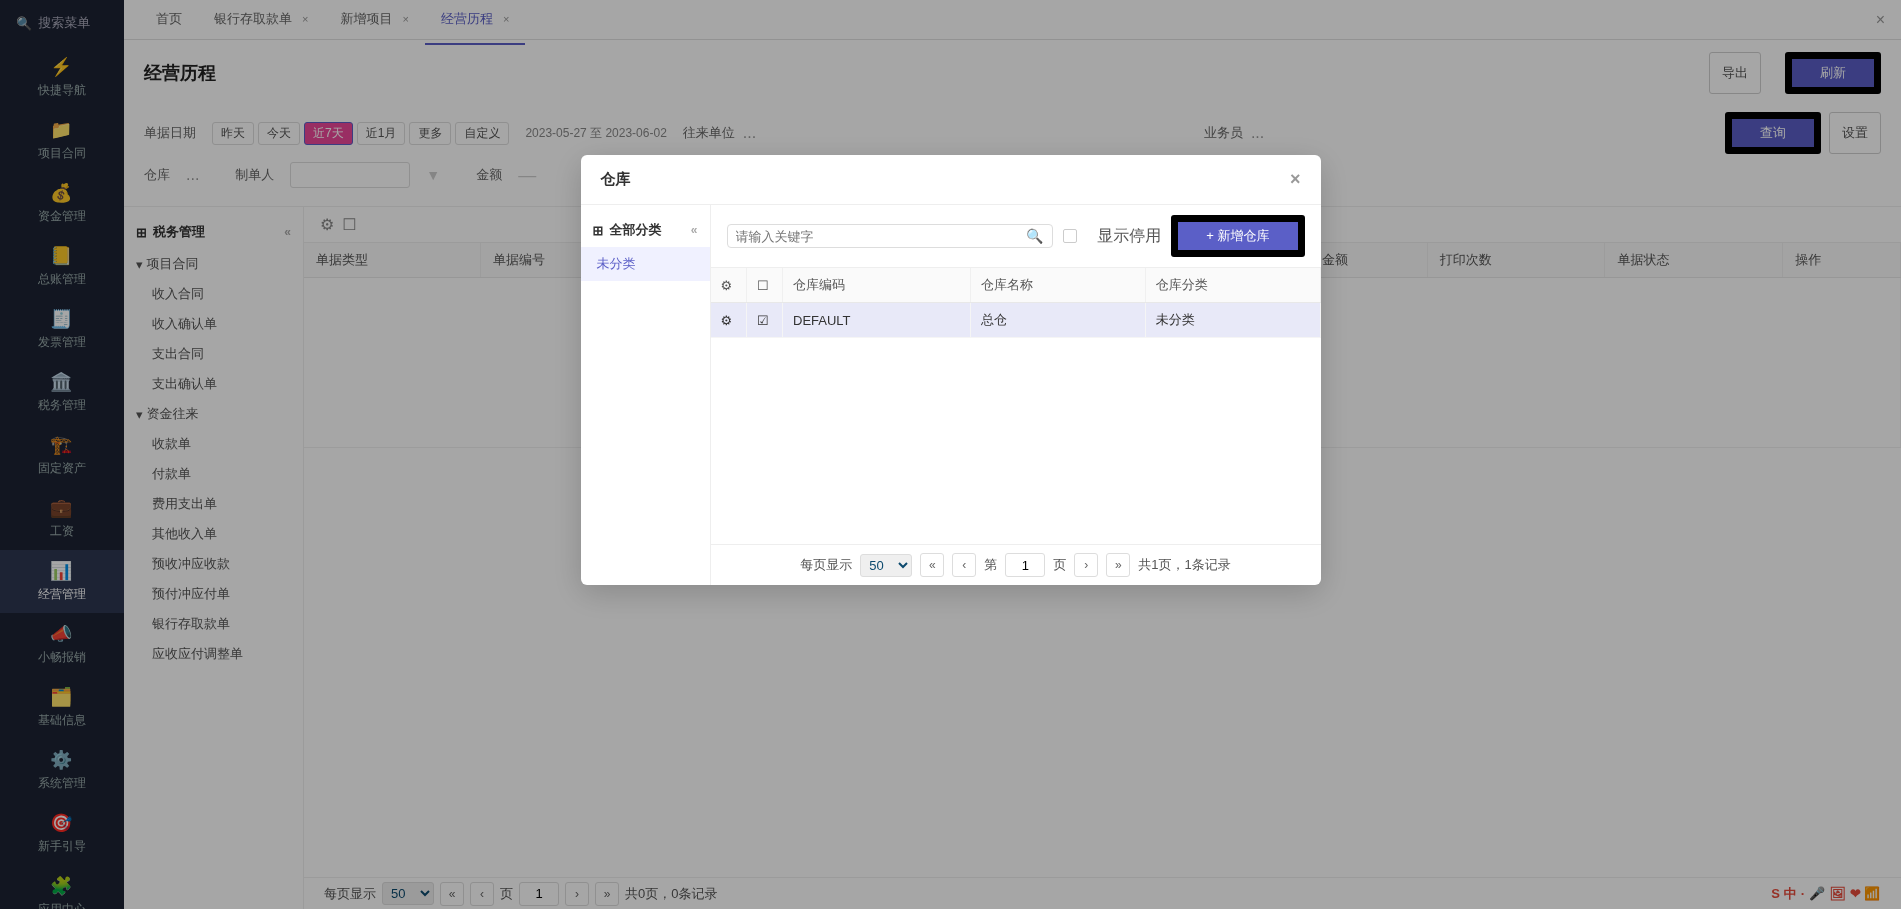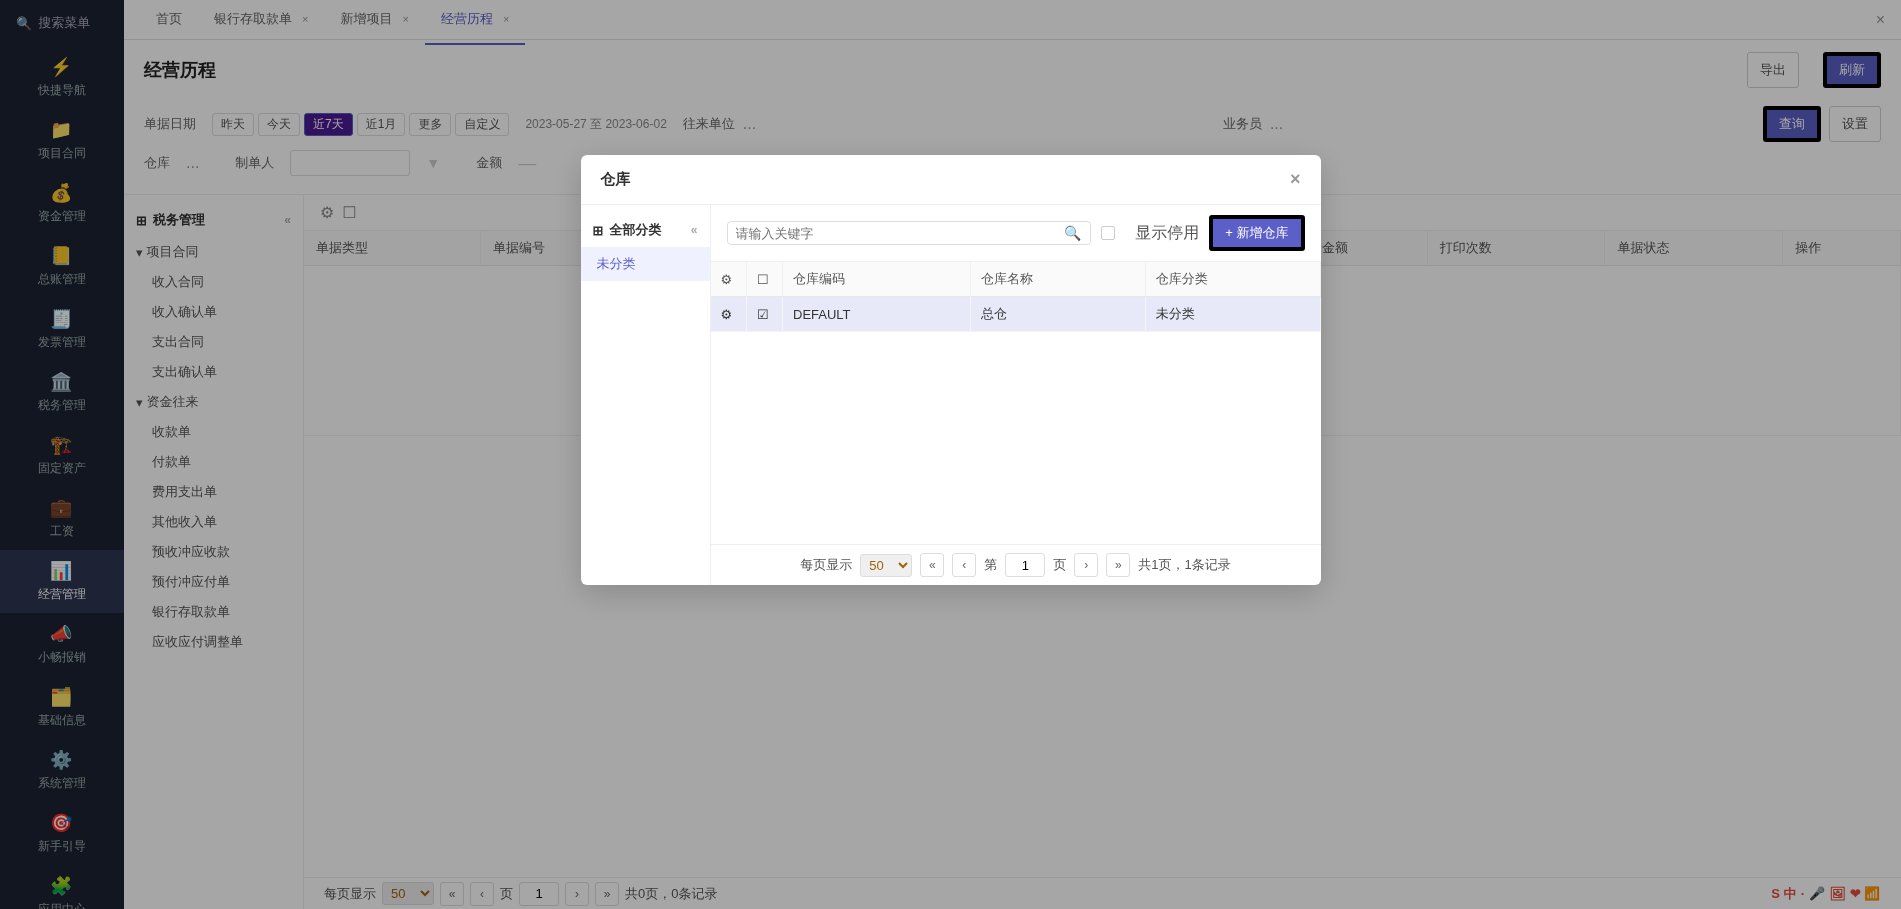--- a/index.html
+++ b/index.html
@@ -47,36 +47,36 @@
       display: flex; align-items: center; justify-content: space-between;
       padding: 12px 20px 8px; background: #fff;
     }
     .page-title { font-size: 18px; font-weight: 600; color: #222; }
     .page-actions { display: flex; gap: 24px; }
     .btn-outline {
       padding: 5px 12px; border: 1px solid #d0d0d0; background: #fff;
       border-radius: 3px; font-size: 13px; color: #555; cursor: pointer;
     }
     .btn-primary {
-      padding: 5px 12px; border: 4px solid #000000; background: #5b5fc7;
+      padding: 5px 28px; border: 7px solid #000000; background: #5b5fc7;
       border-radius: 3px; font-size: 13px; color: #fff; cursor: pointer;
     }
 
     
     .filter-area {
       background: #fff; padding: 10px 20px; border-bottom: 1px solid #eee;
     }
     .filter-row { display: flex; align-items: center; gap: 16px; margin-bottom: 8px; flex-wrap: wrap; }
     .filter-label { color: #666; font-size: 13px; white-space: nowrap; }
     .filter-date-btns { display: flex; gap: 4px; }
     .date-btn {
       padding: 2px 8px; border: 1px solid #ddd; background: #fff;
       border-radius: 3px; font-size: 12px; color: #555; cursor: pointer;
     }
-    .date-btn.active { background: #4c1d95; color: #fff; border-color: #5b5fc7; }
+    .date-btn.active { background: #ec4899; color: #fff; border-color: #5b5fc7; }
     .filter-date-range { font-size: 12px; color: #888; }
     .filter-field {
       display: flex; align-items: center; gap: 8px; flex: 1; min-width: 180px;
     }
     .filter-dots { color: #999; font-size: 16px; cursor: pointer; }
 
     
     .content-area { display: flex; flex: 1; overflow: hidden; }
 
     
@@ -199,21 +199,21 @@
     }
     .btn-cancel {
       padding: 6px 20px; border: 1px solid #ddd; background: #fff;
       border-radius: 4px; font-size: 13px; color: #555; cursor: pointer;
     }
     .btn-confirm {
       padding: 6px 20px; border: none; background: #5b5fc7;
       border-radius: 4px; font-size: 13px; color: #fff; cursor: pointer;
     }
     .per-page-select {
-      border: 1px solid #ddd; border-radius: 3px; padding: 2px 4px; font-size: 13px; color: #a16207;
+      border: 1px solid #ddd; border-radius: 3px; padding: 2px 4px; font-size: 13px; color: #0c4a6e;
     }
 
     
     .bottom-bar {
       height: 32px; background: #fff; border-top: 1px solid #eee;
       display: flex; align-items: center; justify-content: space-between;
       padding: 0 20px; font-size: 13px; color: #666;
     }
     .bottom-logo {
       display: flex; align-items: center; gap: 4px; font-size: 13px; font-weight: 700; color: #e74c3c;

